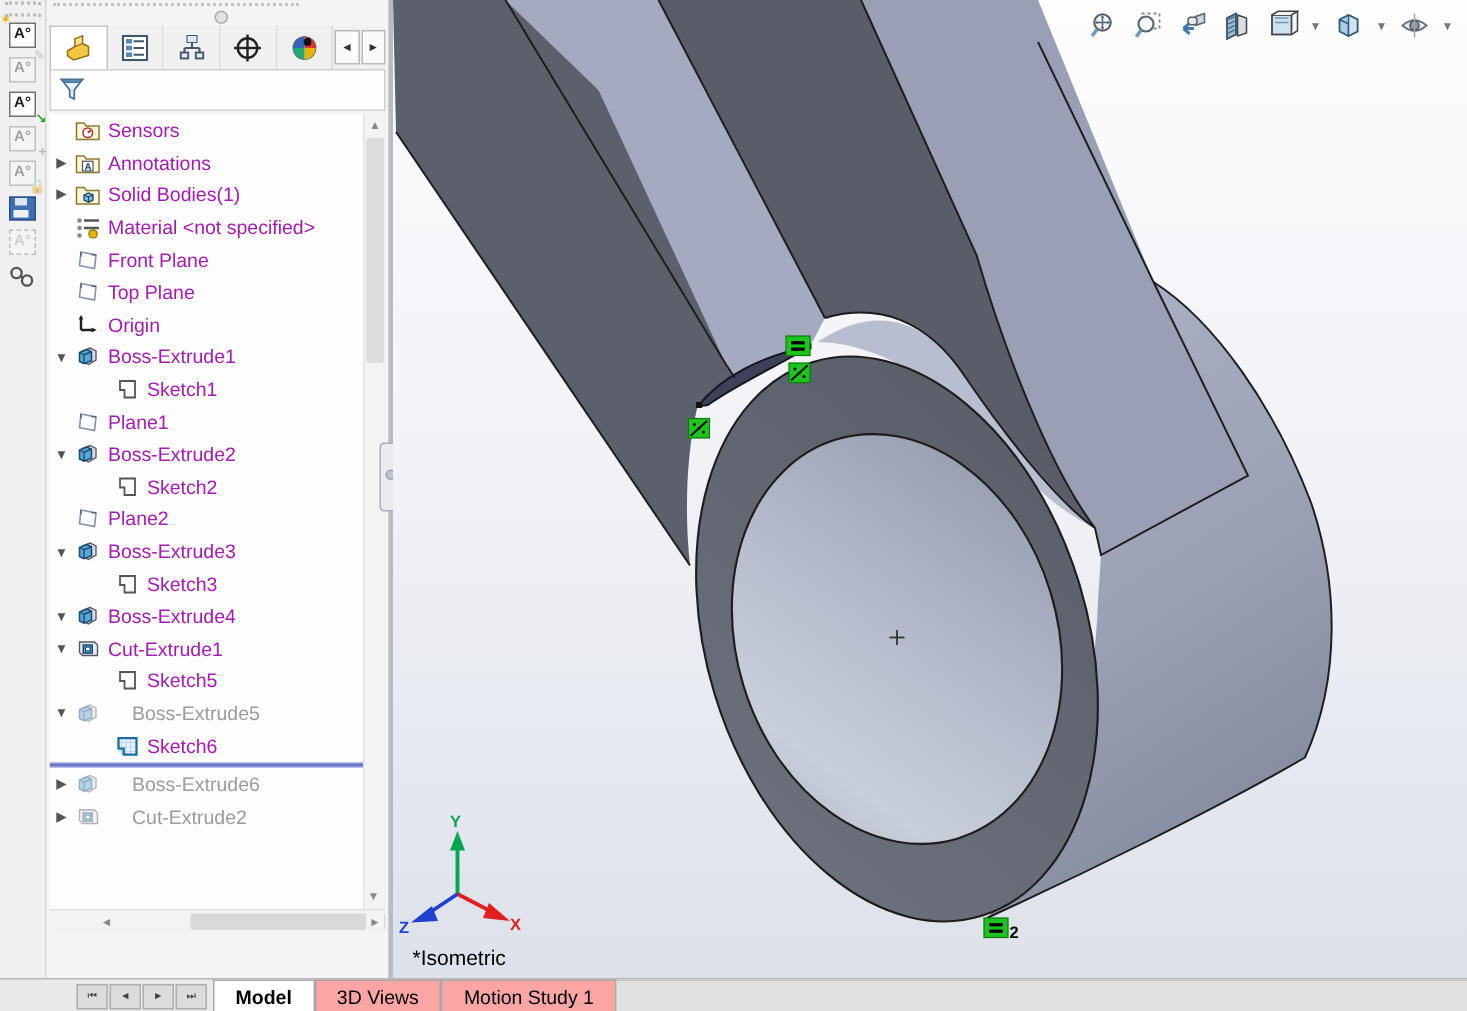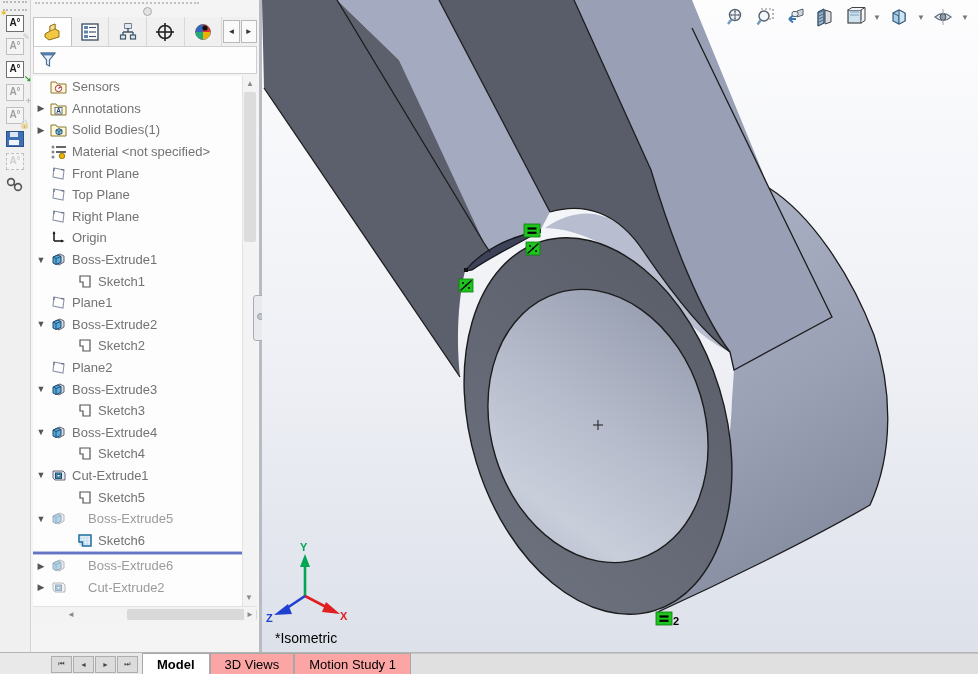--- a/index.html
+++ b/index.html
@@ -26,21 +26,21 @@
   .pm-tab.active{background:#ffffff;border:1px solid #c2c2c2;border-bottom:none;}
   .pm-scroll{width:15px;margin:3px 0 3px 1px;border:1px solid #b9b9b9;background:#fafafa;
        font-size:8px;display:flex;align-items:center;justify-content:center;color:#333;}
   #filter-bar{position:absolute;left:2px;top:46px;right:2px;height:28px;background:#fdfdfd;
        border:1px solid #cfcfcf;display:flex;align-items:center;padding-left:4px;box-sizing:border-box;}
   #tree{position:absolute;left:2px;top:76px;right:16px;bottom:46px;background:#fdfdfd;overflow:hidden;}
   .trow{height:21.6px;display:flex;align-items:center;white-space:nowrap;}
   .trow .arrow{width:16px;text-align:center;font-size:9px;color:#555;flex:0 0 16px;}
   .trow .spacer{flex:0 0 26px;}
   .trow .ticon{flex:0 0 18px;height:16px;display:flex;align-items:center;justify-content:center;}
-  .trow .tlabel{padding-left:5px;color:#737373;}
+  .trow .tlabel{padding-left:5px;color:#a21caf;}
   .trow.gray .tlabel{color:#9b9b9b;margin-left:16px;}
   .trow.gray .ticon svg{opacity:.45;}
   #rollback{height:4px;margin:0 0 0 0;position:relative;}
   #rollback .bar{position:absolute;left:0;right:0;top:1px;height:2px;background:#6674c4;box-shadow:0 1px 0 #b9c0e8,0 -1px 0 #b9c0e8;}
   
   #vscroll{position:absolute;top:76px;right:2px;width:14px;bottom:46px;background:#f3f3f3;border-left:1px solid #e2e2e2;}
   .sbtn{width:12px;height:13px;margin:1px auto;background:#f3f3f3;color:#8a8a8a;font-size:8px;
         display:flex;align-items:center;justify-content:center;}
   #vthumb{position:absolute;left:1px;top:16px;width:12px;height:150px;background:#dcdcdc;border-radius:2px;}
   #hscroll{position:absolute;left:2px;right:2px;bottom:30px;height:15px;background:#f3f3f3;border-top:1px solid #e2e2e2;display:flex;align-items:center;}
@@ -233,31 +233,20 @@
             <path d="M4,2 L7,2 M14,4 L14,7 M13,13 L10,13 M3,11 L3,8" stroke="#5b6super" stroke-width="1"></path>
             <path d="M4,2 L4,5 M14,4 L11,3.6" stroke="#59627a" stroke-width="1"></path>
           </svg>
         </span>
         <span class="tlabel">Top Plane</span>
       </div>
       <div class="trow">
         <span class="arrow"></span>
         <span class="ticon">
           <svg width="17" height="15" viewBox="0 0 17 15">
-            <path d="M4,2 L14,4 L13,13 L3,11 Z" fill="none" stroke="#8a94a8" stroke-width="1.1"></path>
-            <path d="M4,2 L7,2 M14,4 L14,7 M13,13 L10,13 M3,11 L3,8" stroke="#5b6super" stroke-width="1"></path>
-            <path d="M4,2 L4,5 M14,4 L11,3.6" stroke="#59627a" stroke-width="1"></path>
-          </svg>
-        </span>
-        <span class="tlabel">Right Plane</span>
-      </div>
-      <div class="trow">
-        <span class="arrow"></span>
-        <span class="ticon">
-          <svg width="17" height="15" viewBox="0 0 17 15">
             <line x1="4" y1="2" x2="4" y2="11" stroke="#222" stroke-width="1.6"></line>
             <line x1="4" y1="11" x2="13" y2="11" stroke="#222" stroke-width="1.6"></line>
             <path d="M2.5,4 L4,1 L5.5,4 Z" fill="#222"></path>
             <path d="M11,9.5 L14.5,11 L11,12.5 Z" fill="#222"></path>
           </svg>
         </span>
         <span class="tlabel">Origin</span>
       </div>
       <div class="trow">
         <span class="arrow">▼</span>
@@ -347,30 +336,20 @@
       <div class="trow">
         <span class="arrow">▼</span>
         <span class="ticon">
           <svg width="17" height="15" viewBox="0 0 17 15">
             <path d="M5,4 L10,2 L14,4 L14,10 L9,13 L5,11 Z" fill="#d8dce4" stroke="#556" stroke-width="0.9"></path>
             <path d="M3,5 L8,3 L11,4.5 L11,10.5 L6,12.5 L3,11 Z" fill="#58a8d8" stroke="#1c4a6e" stroke-width="1"></path>
             <path d="M3,5 L6,6.5 L11,4.5 M6,6.5 L6,12.5" fill="none" stroke="#1c4a6e" stroke-width="0.9"></path>
           </svg>
         </span>
         <span class="tlabel">Boss-Extrude4</span>
-      </div>
-      <div class="trow">
-        <span class="arrow"></span>
-        <span class="spacer"></span>
-        <span class="ticon">
-          <svg width="17" height="15" viewBox="0 0 17 15">
-            <path d="M4,2 L14,2 L14,13 L7,13 L7,8 L4,8 Z" fill="none" stroke="#555" stroke-width="1.2"></path>
-          </svg>
-        </span>
-        <span class="tlabel">Sketch4</span>
       </div>
       <div class="trow">
         <span class="arrow">▼</span>
         <span class="ticon">
           <svg width="17" height="15" viewBox="0 0 17 15">
             <path d="M3,3 L13,3 L15,5 L15,12 L5,12 L3,10 Z" fill="#e6e9ee" stroke="#556" stroke-width="0.9"></path>
             <rect x="5.5" y="5" width="6" height="5.4" fill="#58a8d8" stroke="#1c4a6e" stroke-width="1"></rect>
             <rect x="7" y="6.4" width="3" height="2.6" fill="#fff" stroke="#1c4a6e" stroke-width="0.8"></rect>
           </svg>
         </span>

